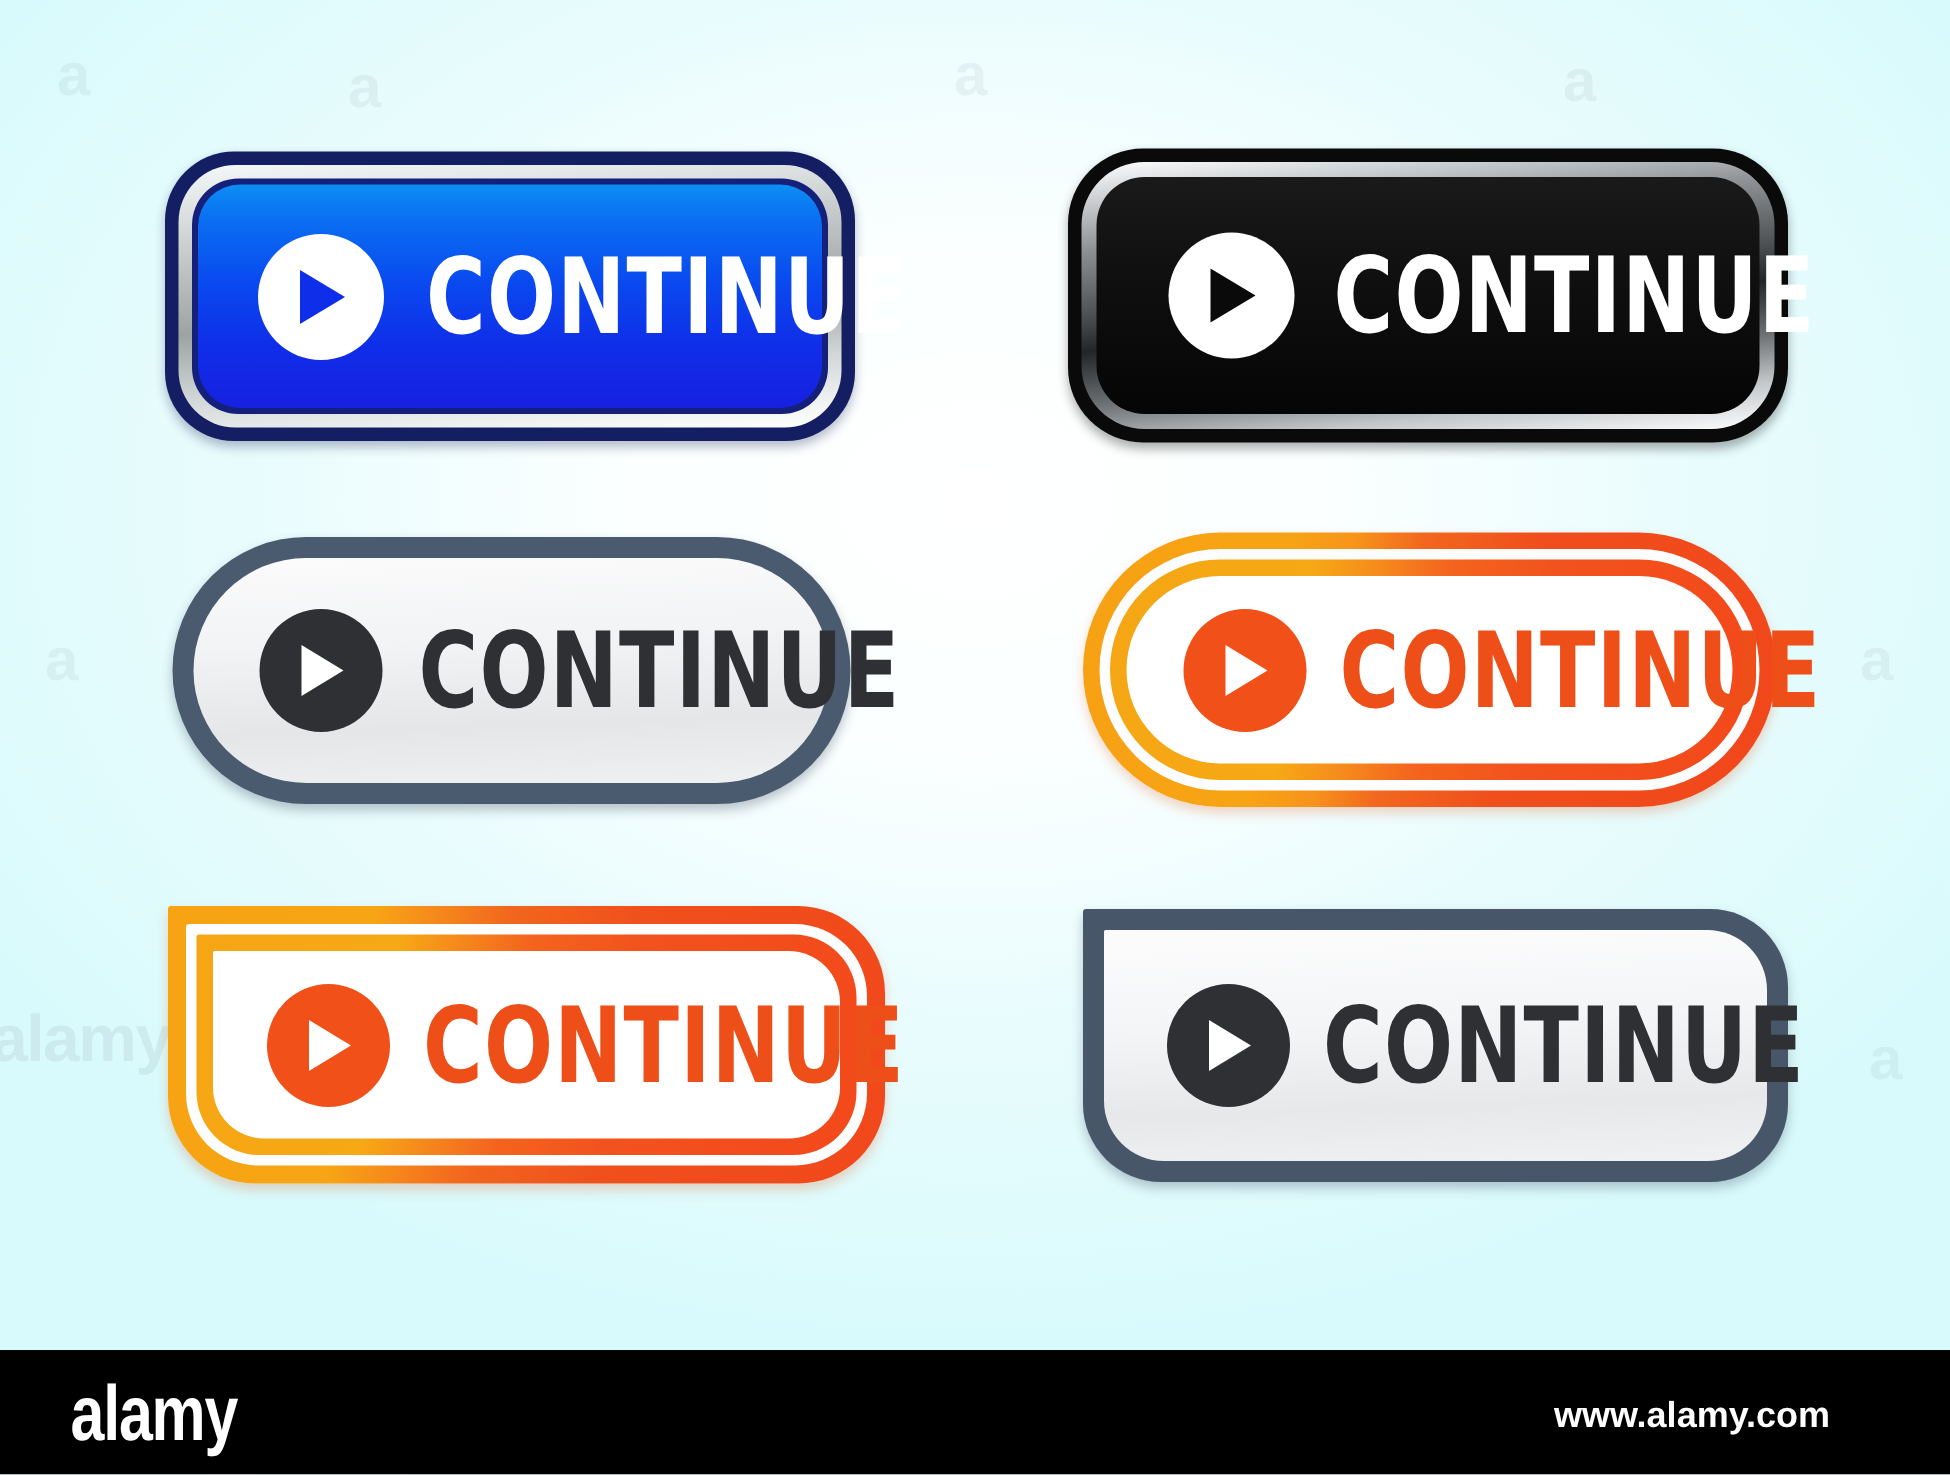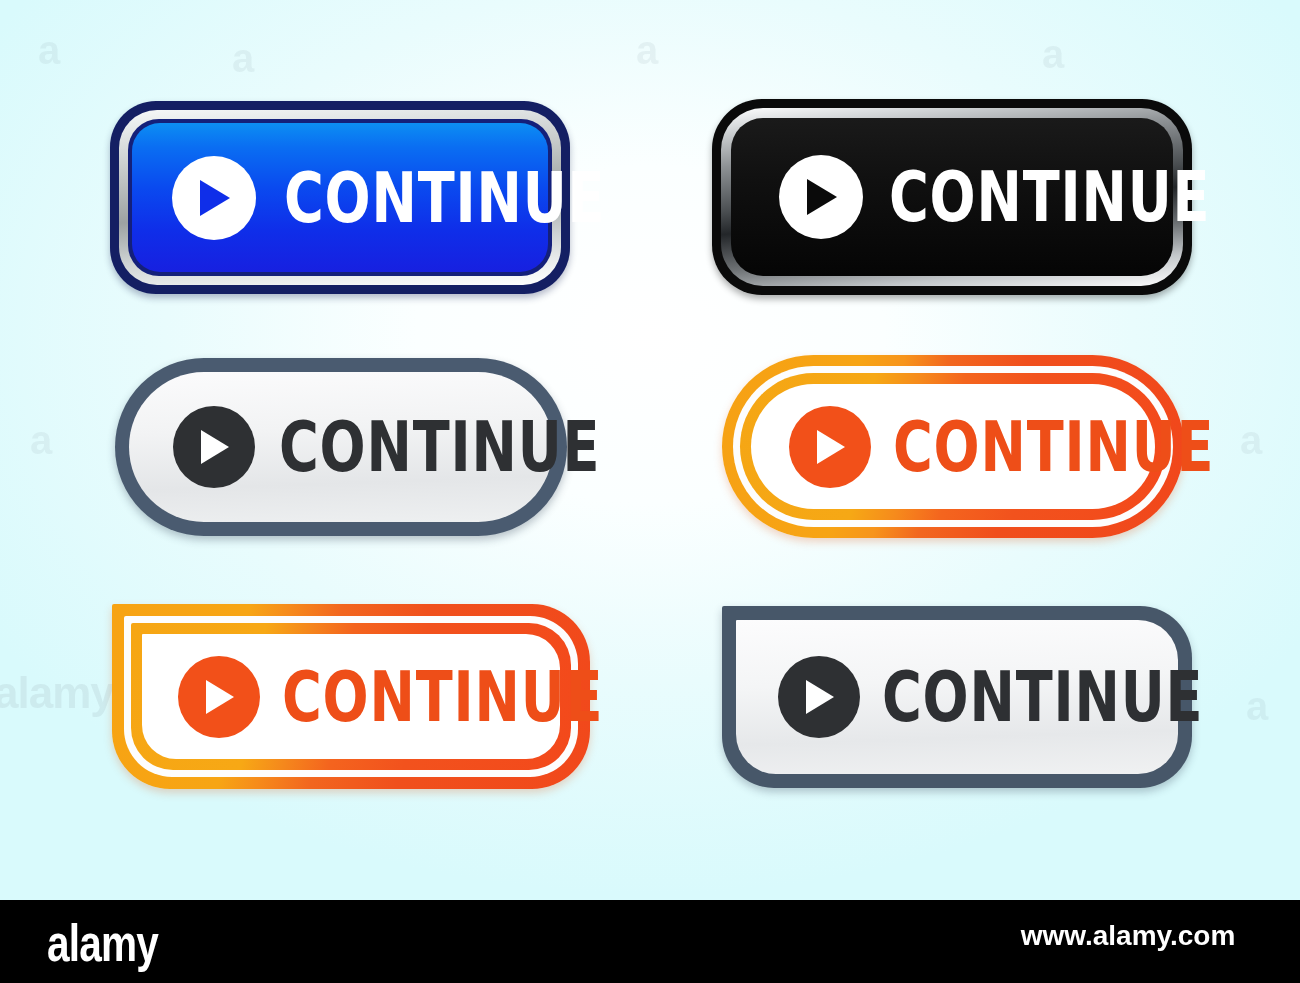--- a/index.html
+++ b/index.html
@@ -262,24 +262,24 @@
   }
   .footer-id {
     font-family:"Liberation Sans", sans-serif;
     font-size:20px;
     color:#d8d8d8;
     line-height:1.25;
   }
   .footer-url {
     font-family:"Liberation Sans", sans-serif;
     font-weight:bold;
-    font-size:28px;
+    font-size:24px;
     color:#ffffff;
     line-height:1.25;
-    margin-top:2px;
+    margin-top:13px;
   }
 </style>
 </head>
 <body>
 
 <div id="stage">
 
   <div class="wm wm-a" style="left:38px;  top:28px;">a</div>
   <div class="wm wm-a" style="left:232px; top:36px;">a</div>
   <div class="wm wm-a" style="left:636px; top:28px;">a</div>

